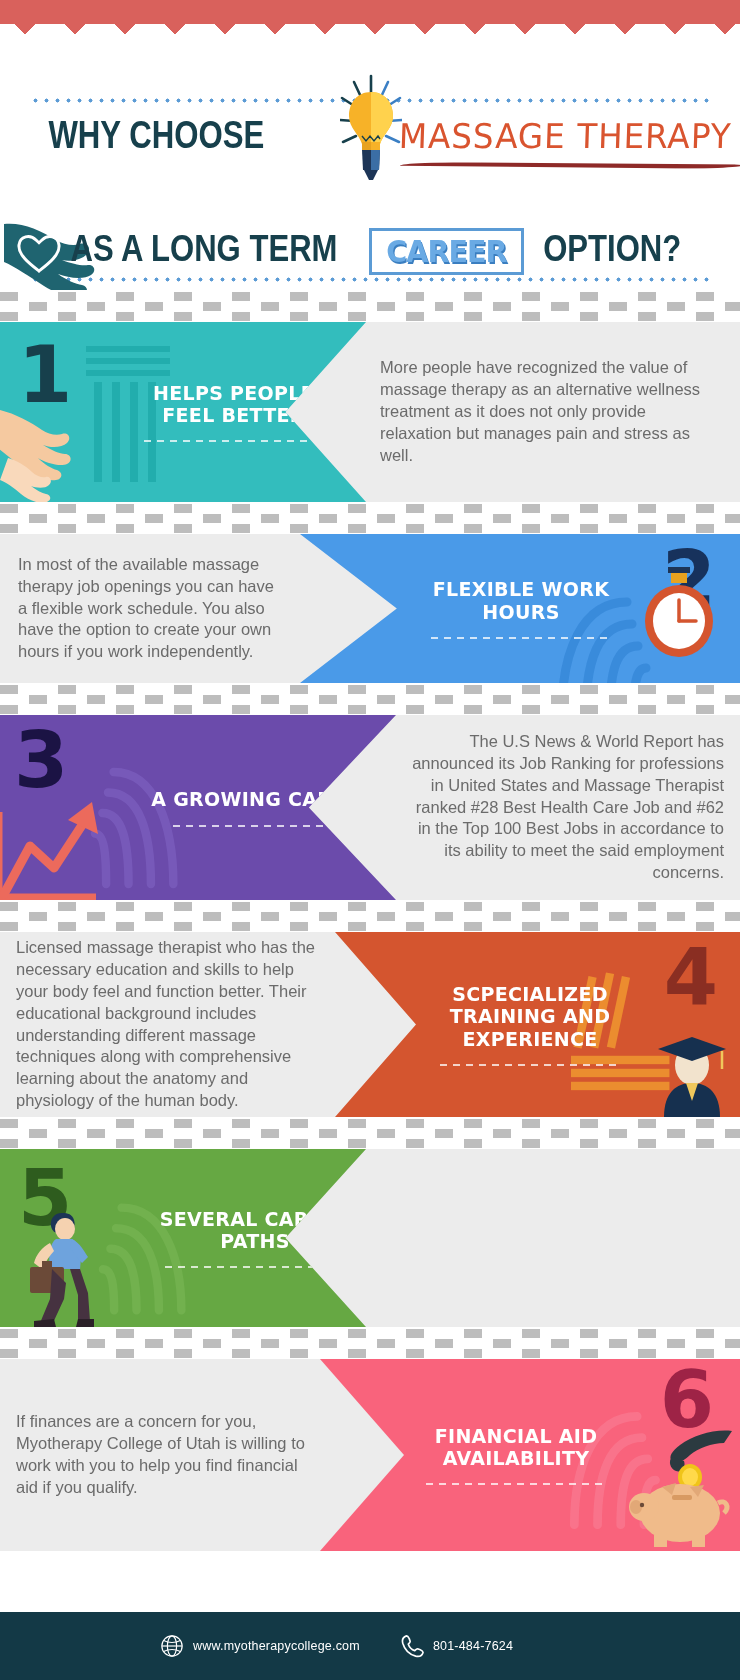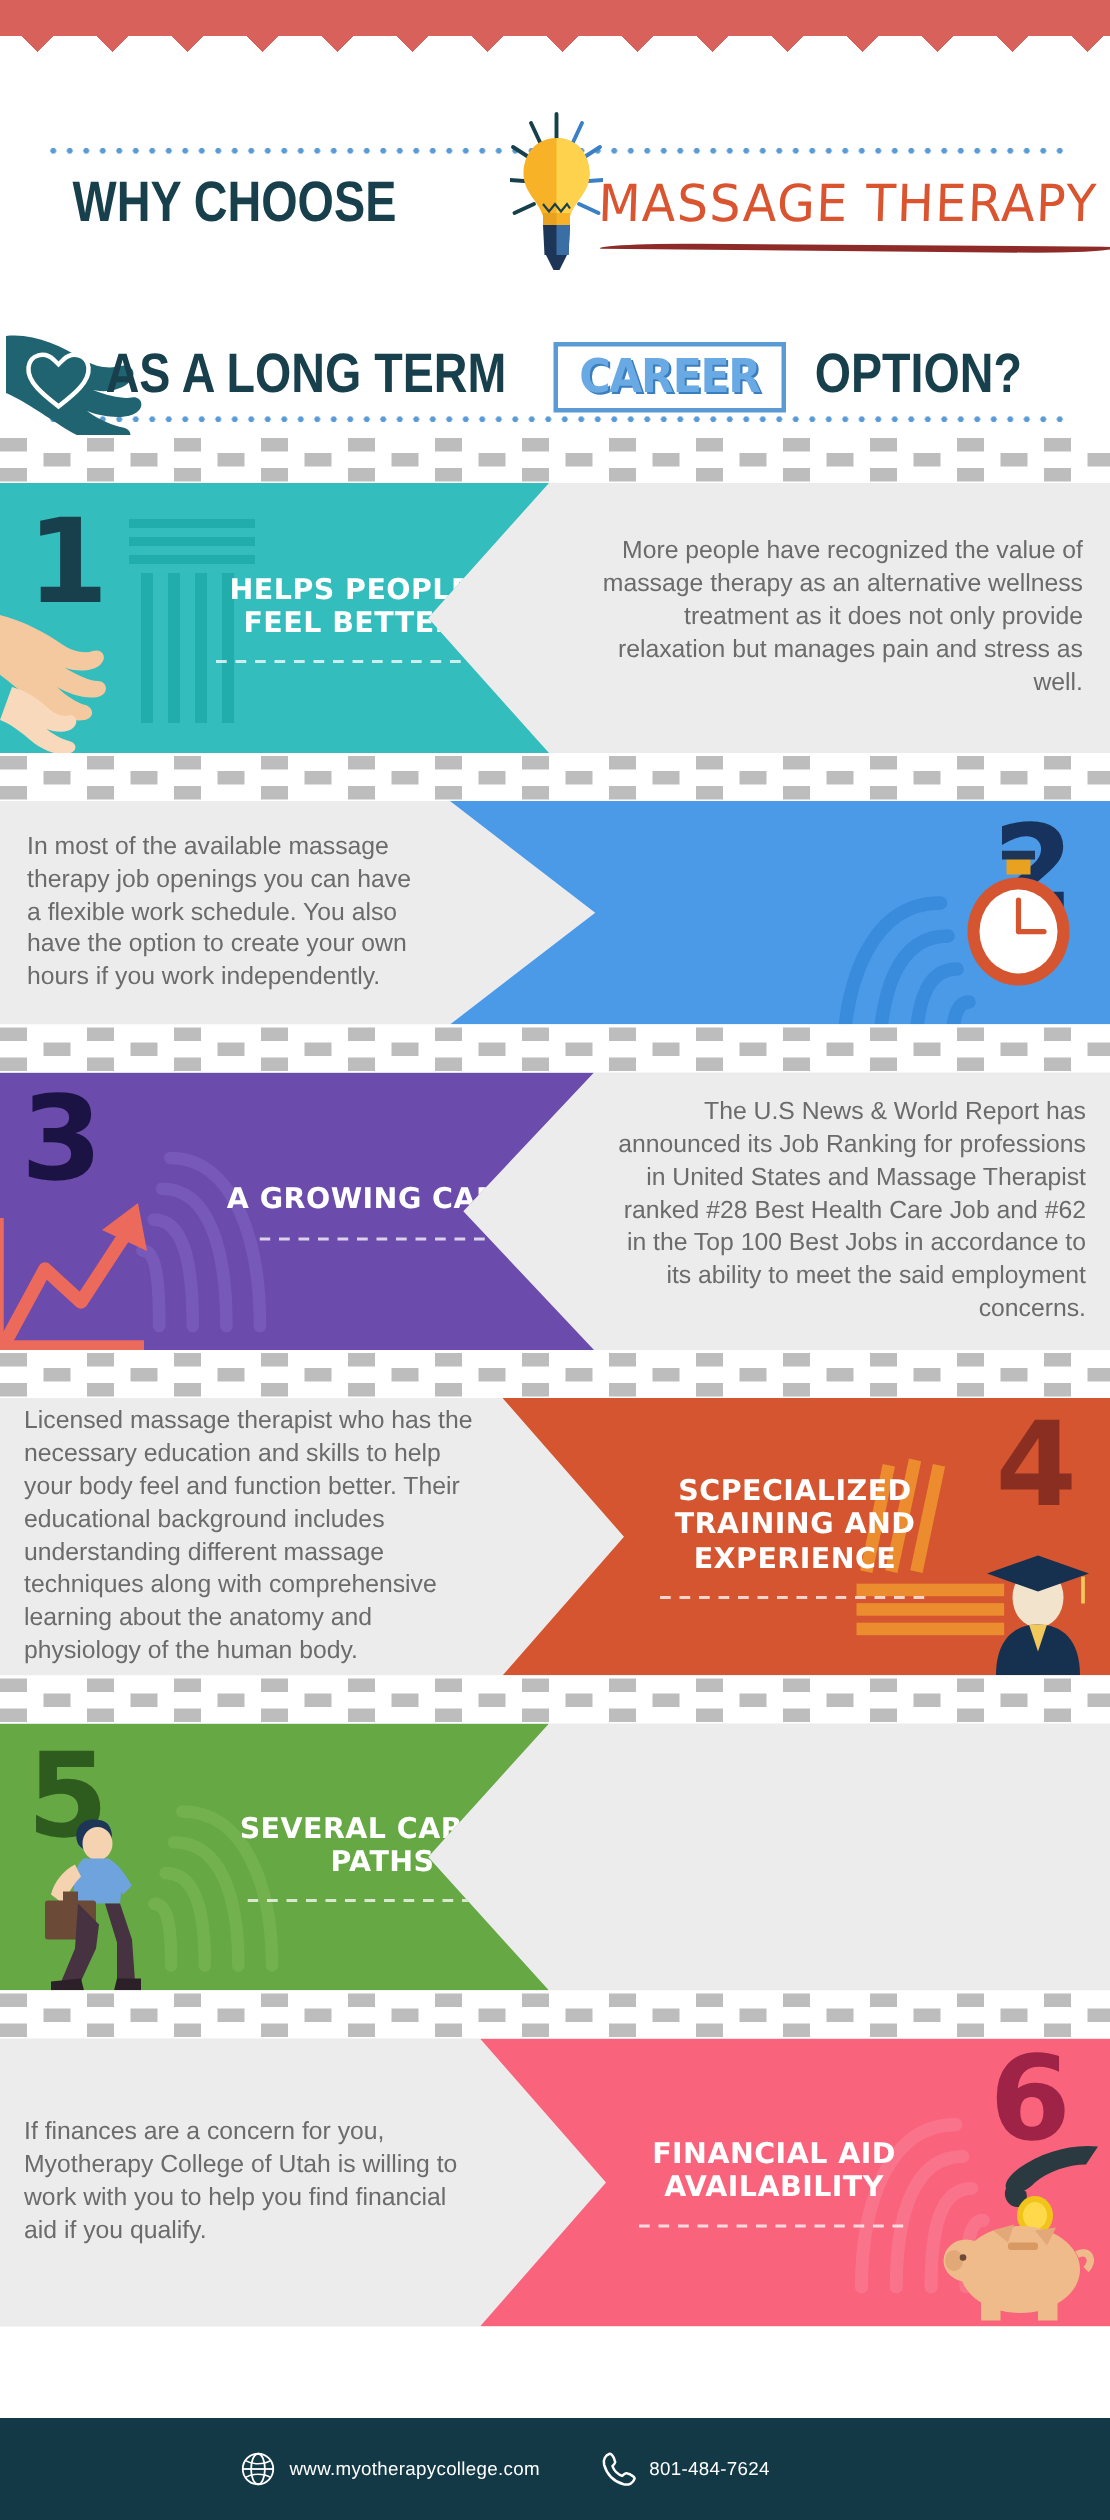--- a/index.html
+++ b/index.html
@@ -249,21 +249,21 @@
       <svg style="position:absolute;left:-6px;bottom:-4px;width:110px;height:110px;z-index:3;" viewBox="0 0 110 110">
         <path d="M-5 12 C14 14 34 24 48 34 C54 38 62 40 68 38 C74 36 78 42 73 47 C68 52 56 52 49 49 C57 54 66 58 71 58 C77 58 79 65 73 68 C66 71 52 67 44 62 C50 68 58 73 63 74 C69 76 69 83 62 84 C52 86 36 78 26 70 C14 60 2 50 -6 46 Z" fill="#f5c9a0"></path>
         <path d="M14 62 C22 64 32 70 38 76 C42 80 48 82 52 81 C56 80 59 85 55 89 C51 93 42 92 37 90 C42 94 48 97 52 98 C57 99 58 104 53 106 C46 109 34 104 27 98 C20 92 12 86 6 84 Z" fill="#f9d9bb"></path>
       </svg>
       <div style="margin-left:126px;width:215px;position:relative;z-index:4;">
         <div class="panel-title">HELPS PEOPLE FEEL BETTER</div>
         <div class="panel-dash"></div>
       </div>
     </div>
     <div style="flex:1;display:flex;align-items:center;">
-      <div class="body-text" style="text-align:right;padding-right:18px;">More people have recognized the value of massage therapy as an alternative wellness treatment as it does not only provide relaxation but manages pain and stress as well.</div>
+      <div class="body-text" style="text-align:left;padding-right:18px;">More people have recognized the value of massage therapy as an alternative wellness treatment as it does not only provide relaxation but manages pain and stress as well.</div>
     </div>
   </div>
 
   <div class="checker-wrap" id="ck1">
       <div class="sq" style="left: 0px; top: 2px;"></div>
       <div class="sq" style="left: 58px; top: 2px;"></div>
       <div class="sq" style="left: 116px; top: 2px;"></div>
       <div class="sq" style="left: 174px; top: 2px;"></div>
       <div class="sq" style="left: 232px; top: 2px;"></div>
       <div class="sq" style="left: 290px; top: 2px;"></div>
@@ -316,20 +316,24 @@
         </g>
       </svg>
       <svg style="position:absolute;right:20px;bottom:24px;width:82px;height:92px;z-index:3;" viewBox="0 0 82 92">
         <rect x="33" y="2" width="16" height="14" fill="#e8a21f"></rect>
         <rect x="30" y="0" width="22" height="6" fill="#1d3557"></rect>
         <ellipse cx="41" cy="54" rx="34" ry="36" fill="#d4552f"></ellipse>
         <ellipse cx="41" cy="54" rx="26" ry="28" fill="#ffffff"></ellipse>
         <line x1="41" y1="54" x2="41" y2="33" stroke="#d4552f" stroke-width="3.5" stroke-linecap="round"></line>
         <line x1="41" y1="54" x2="58" y2="54" stroke="#d4552f" stroke-width="3.5" stroke-linecap="round"></line>
       </svg>
+      <div style="margin-left:96px;width:250px;position:relative;z-index:4;">
+        <div class="panel-title">FLEXIBLE WORK HOURS</div>
+        <div class="panel-dash"></div>
+      </div>
     </div>
   </div>
 
   <div class="checker-wrap" id="ck2">
       <div class="sq" style="left: 0px; top: 2px;"></div>
       <div class="sq" style="left: 58px; top: 2px;"></div>
       <div class="sq" style="left: 116px; top: 2px;"></div>
       <div class="sq" style="left: 174px; top: 2px;"></div>
       <div class="sq" style="left: 232px; top: 2px;"></div>
       <div class="sq" style="left: 290px; top: 2px;"></div>

